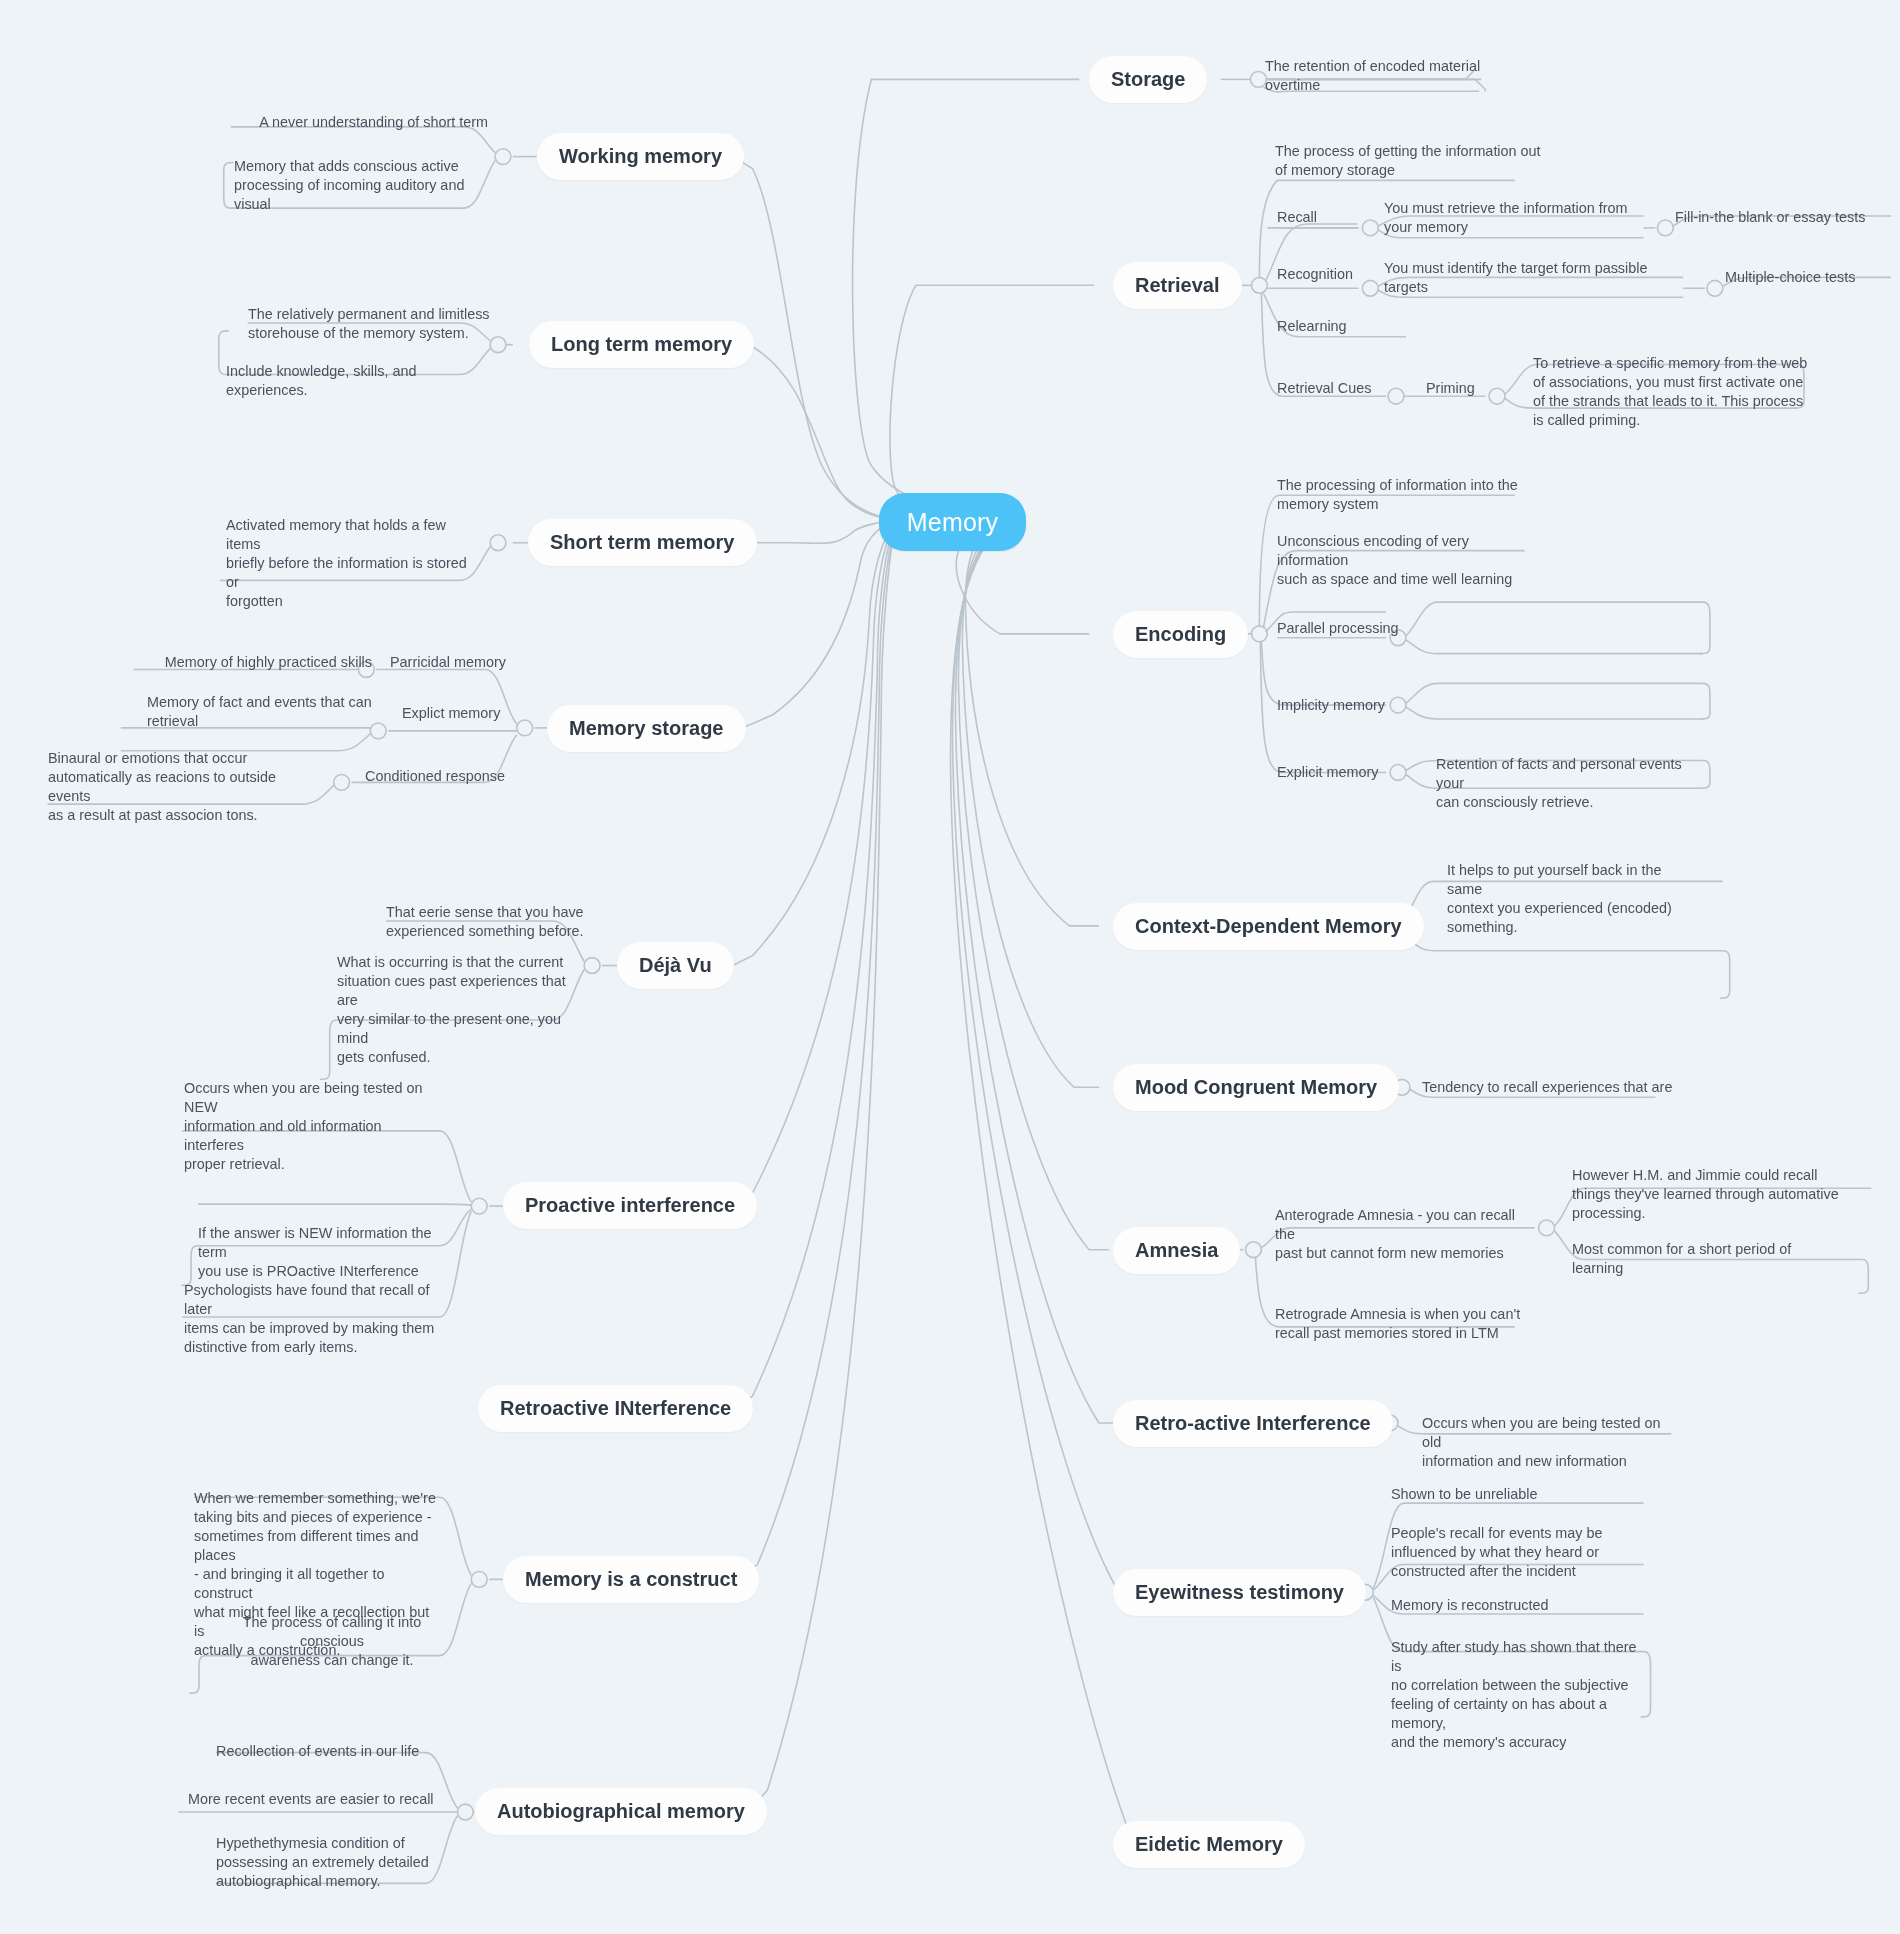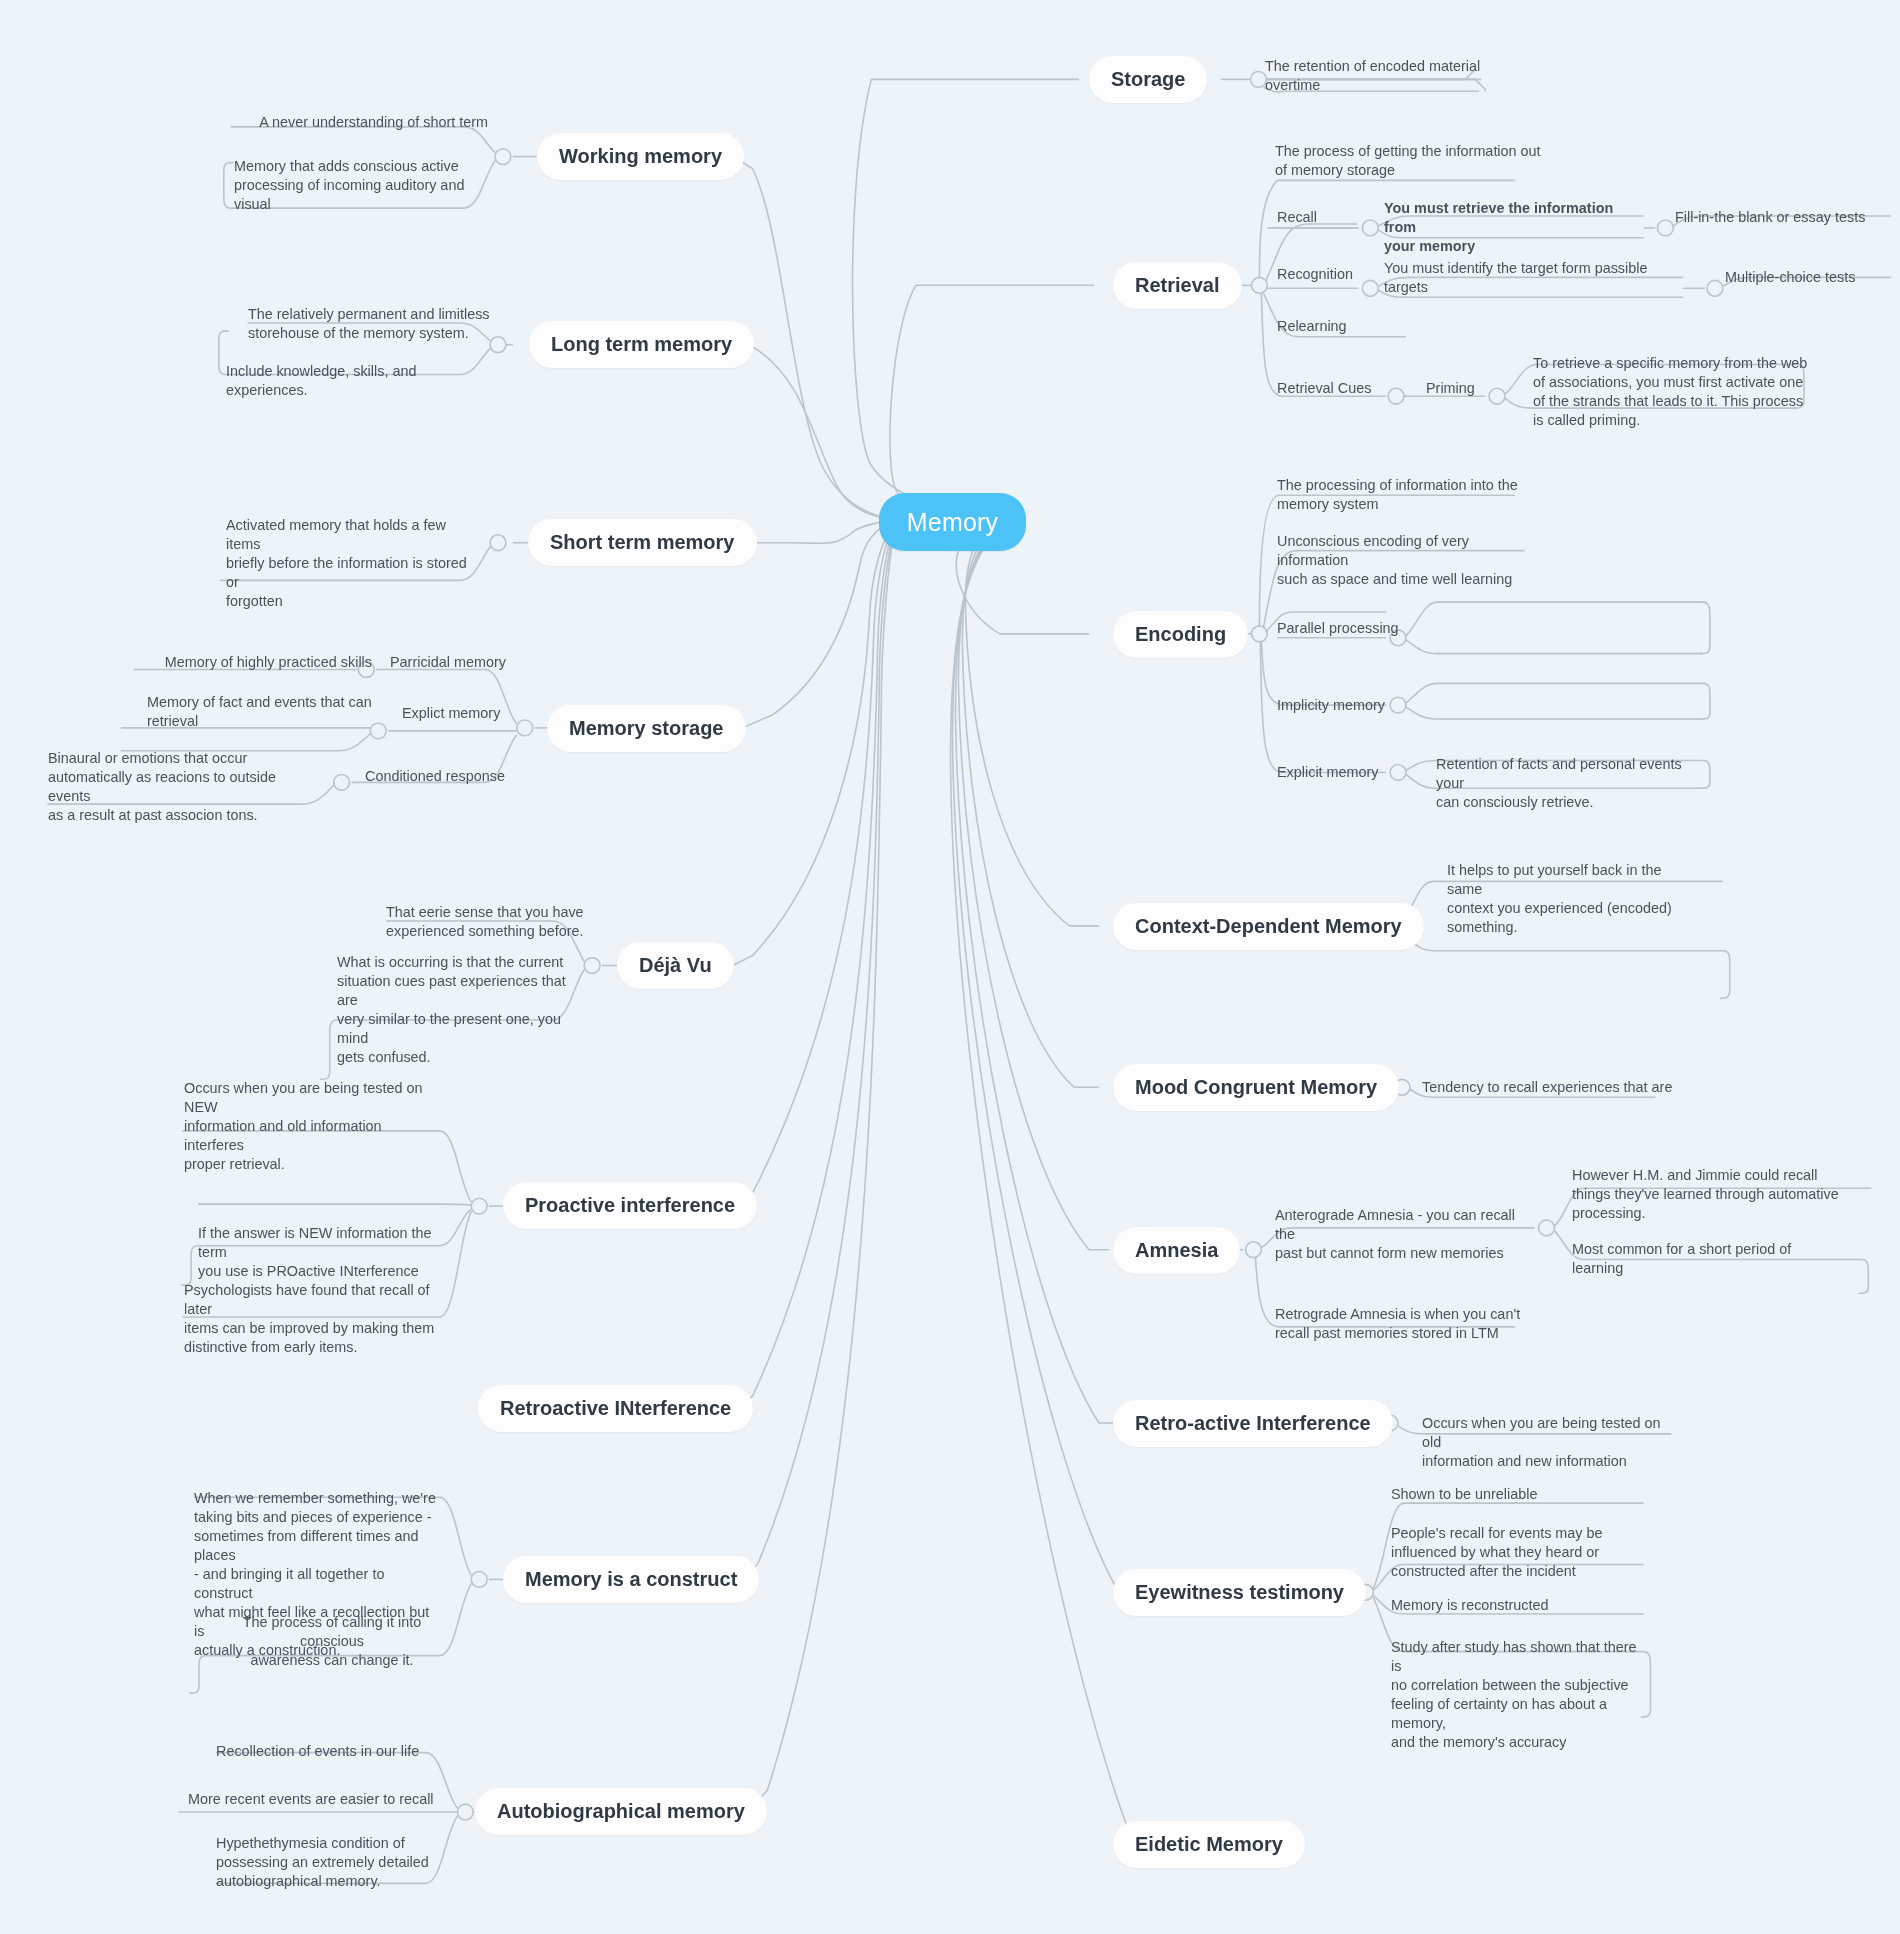--- a/index.html
+++ b/index.html
@@ -285,21 +285,21 @@
 <div class="node pill" style="left:475px; top:1788px;">
   <span>Autobiographical memory</span>
 </div>
 
 <div class="txt l" style="left:1265px; top:57px; width:238px;">The retention of encoded material
 overtime</div>
 
 <div class="txt l" style="left:1275px; top:142px; width:277px;">The process of getting the information out
 of memory storage</div>
 <div class="txt l" style="left:1277px; top:208px; width:89px;">Recall</div>
-<div class="txt l" style="left:1384px; top:199px; width:257px;font-weight:bold;">You must retrieve the information from
+<div class="txt l" style="left:1384px; top:199px; width:257px;">You must retrieve the information from
 your memory</div>
 <div class="txt l" style="left:1675px; top:208px; width:228px;">Fill-in-the blank or essay tests</div>
 
 <div class="txt l" style="left:1277px; top:265px; width:109px;">Recognition</div>
 <div class="txt l" style="left:1384px; top:259px; width:267px;">You must identify the target form passible
 targets</div>
 <div class="txt l" style="left:1725px; top:268px; width:178px;">Multiple-choice tests</div>
 
 <div class="txt l" style="left:1277px; top:317px; width:129px;">Relearning</div>
 

